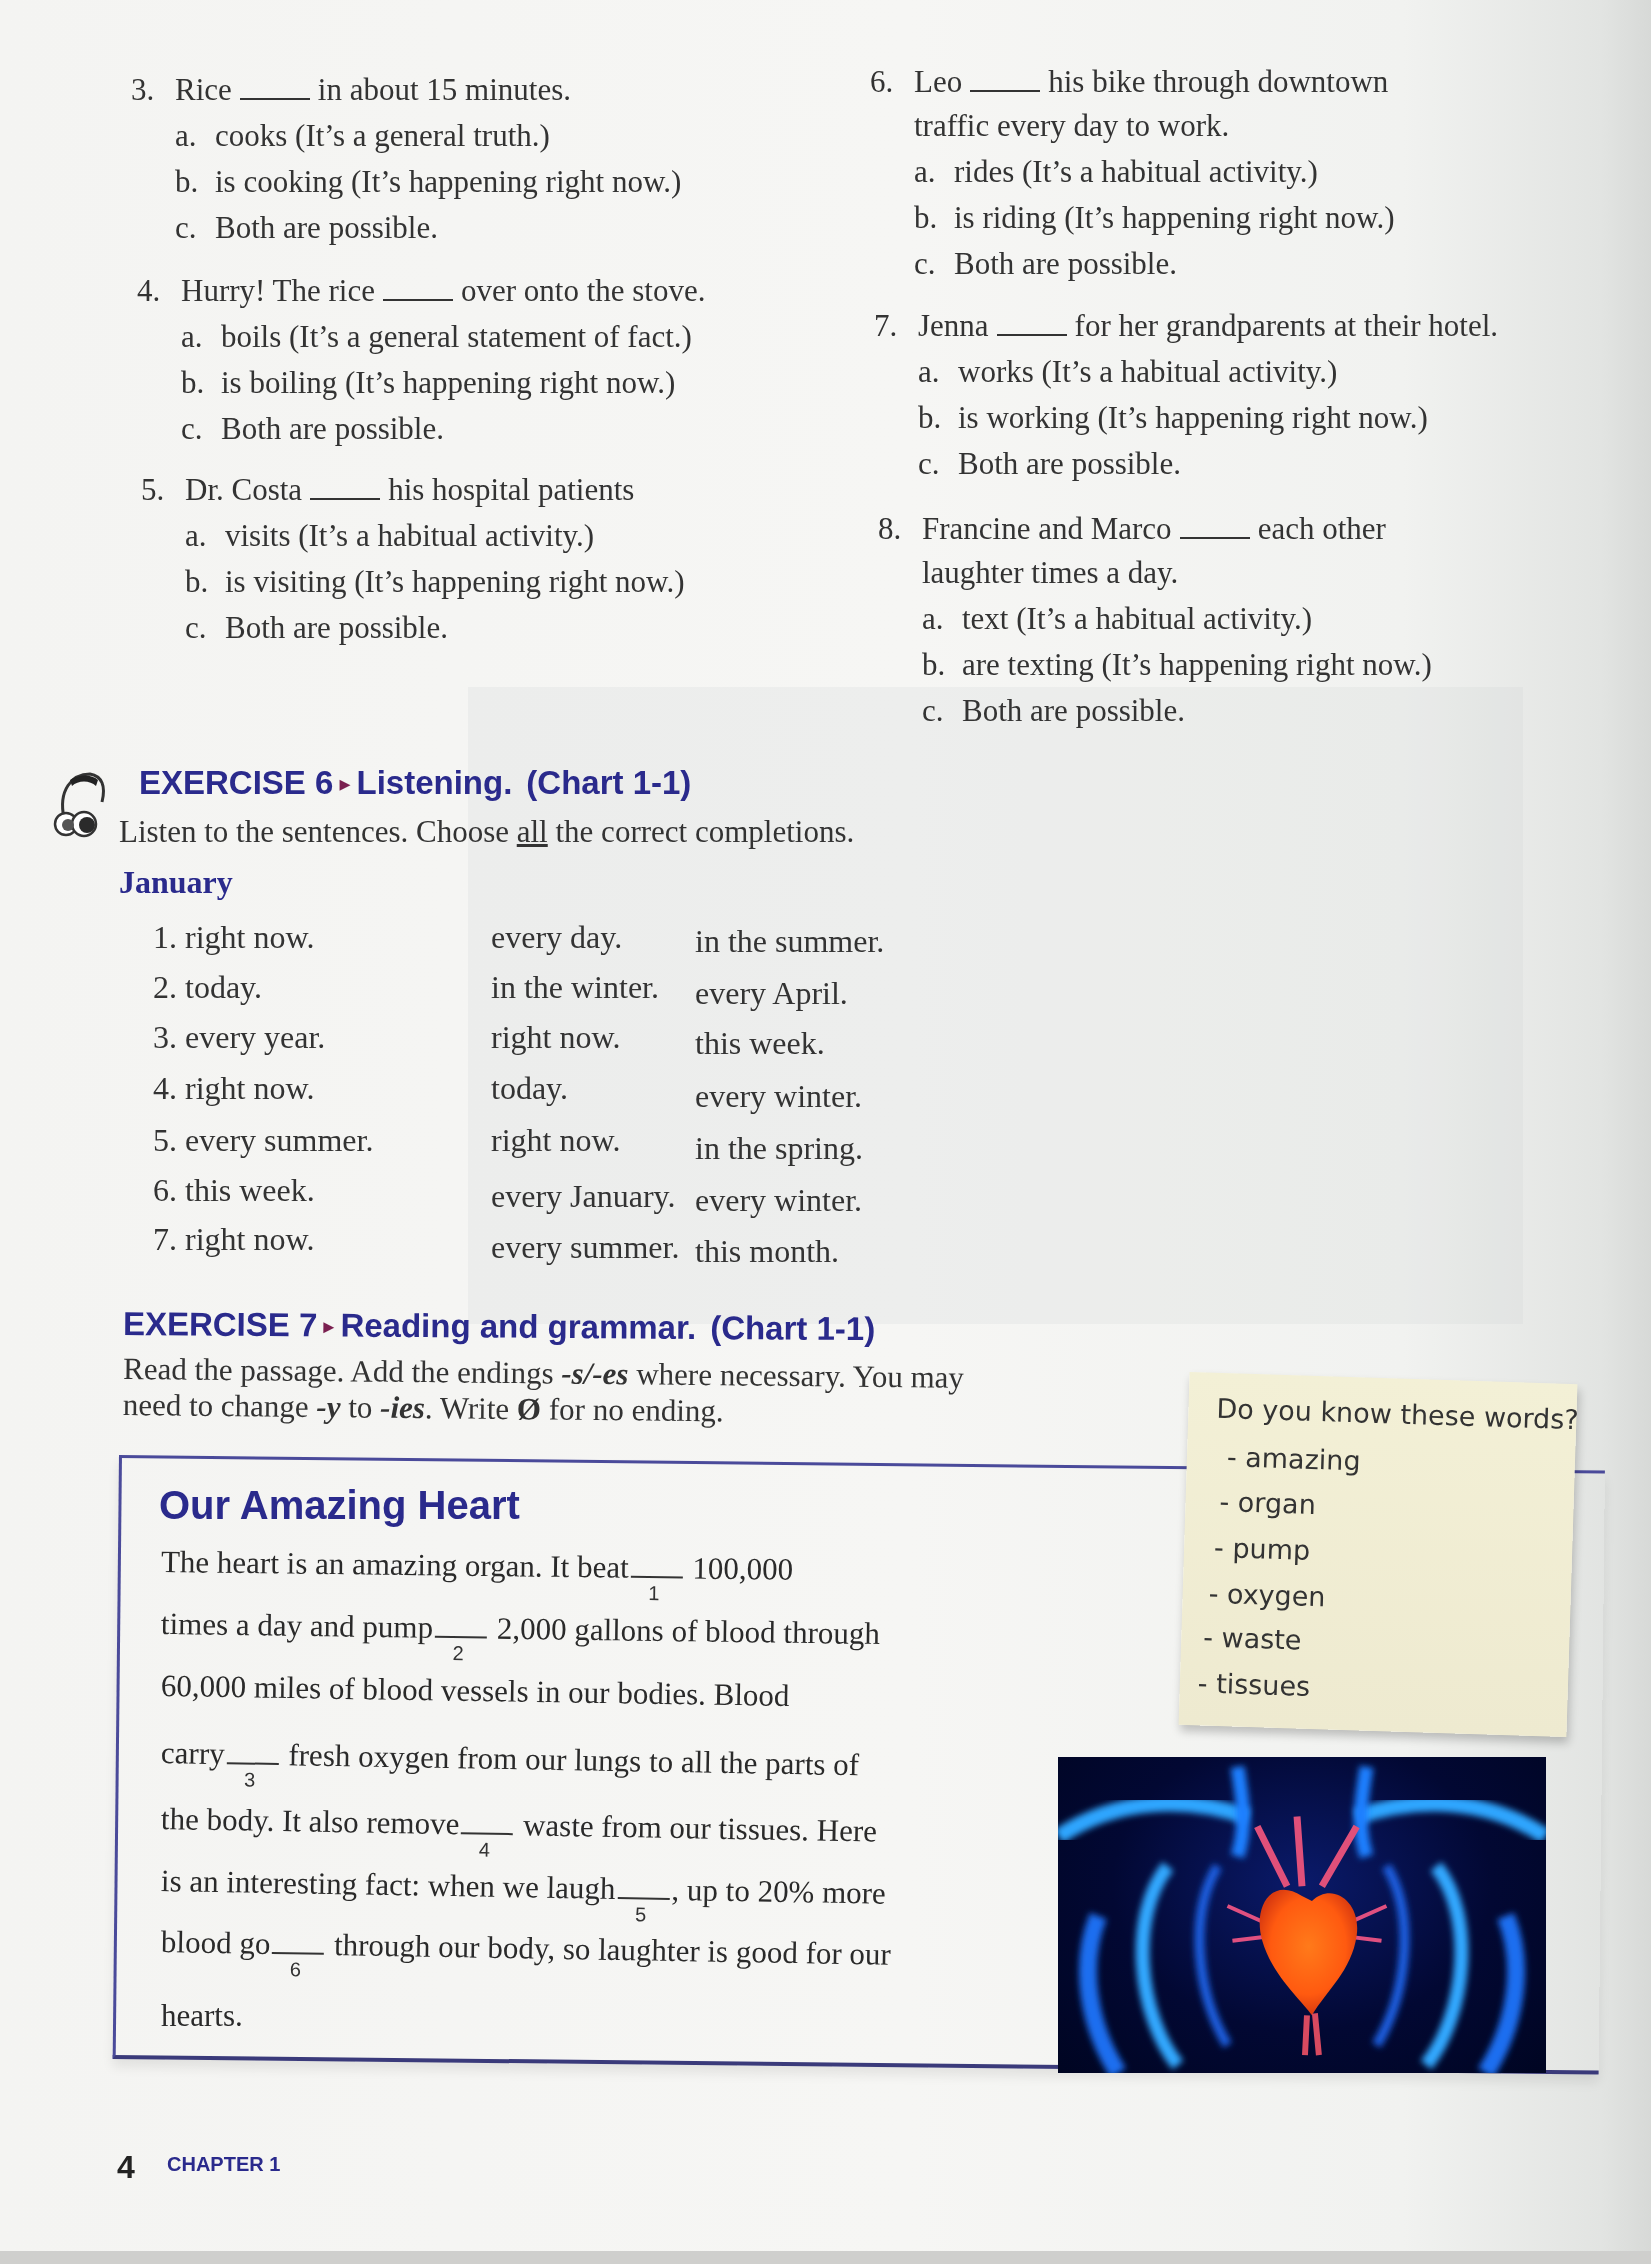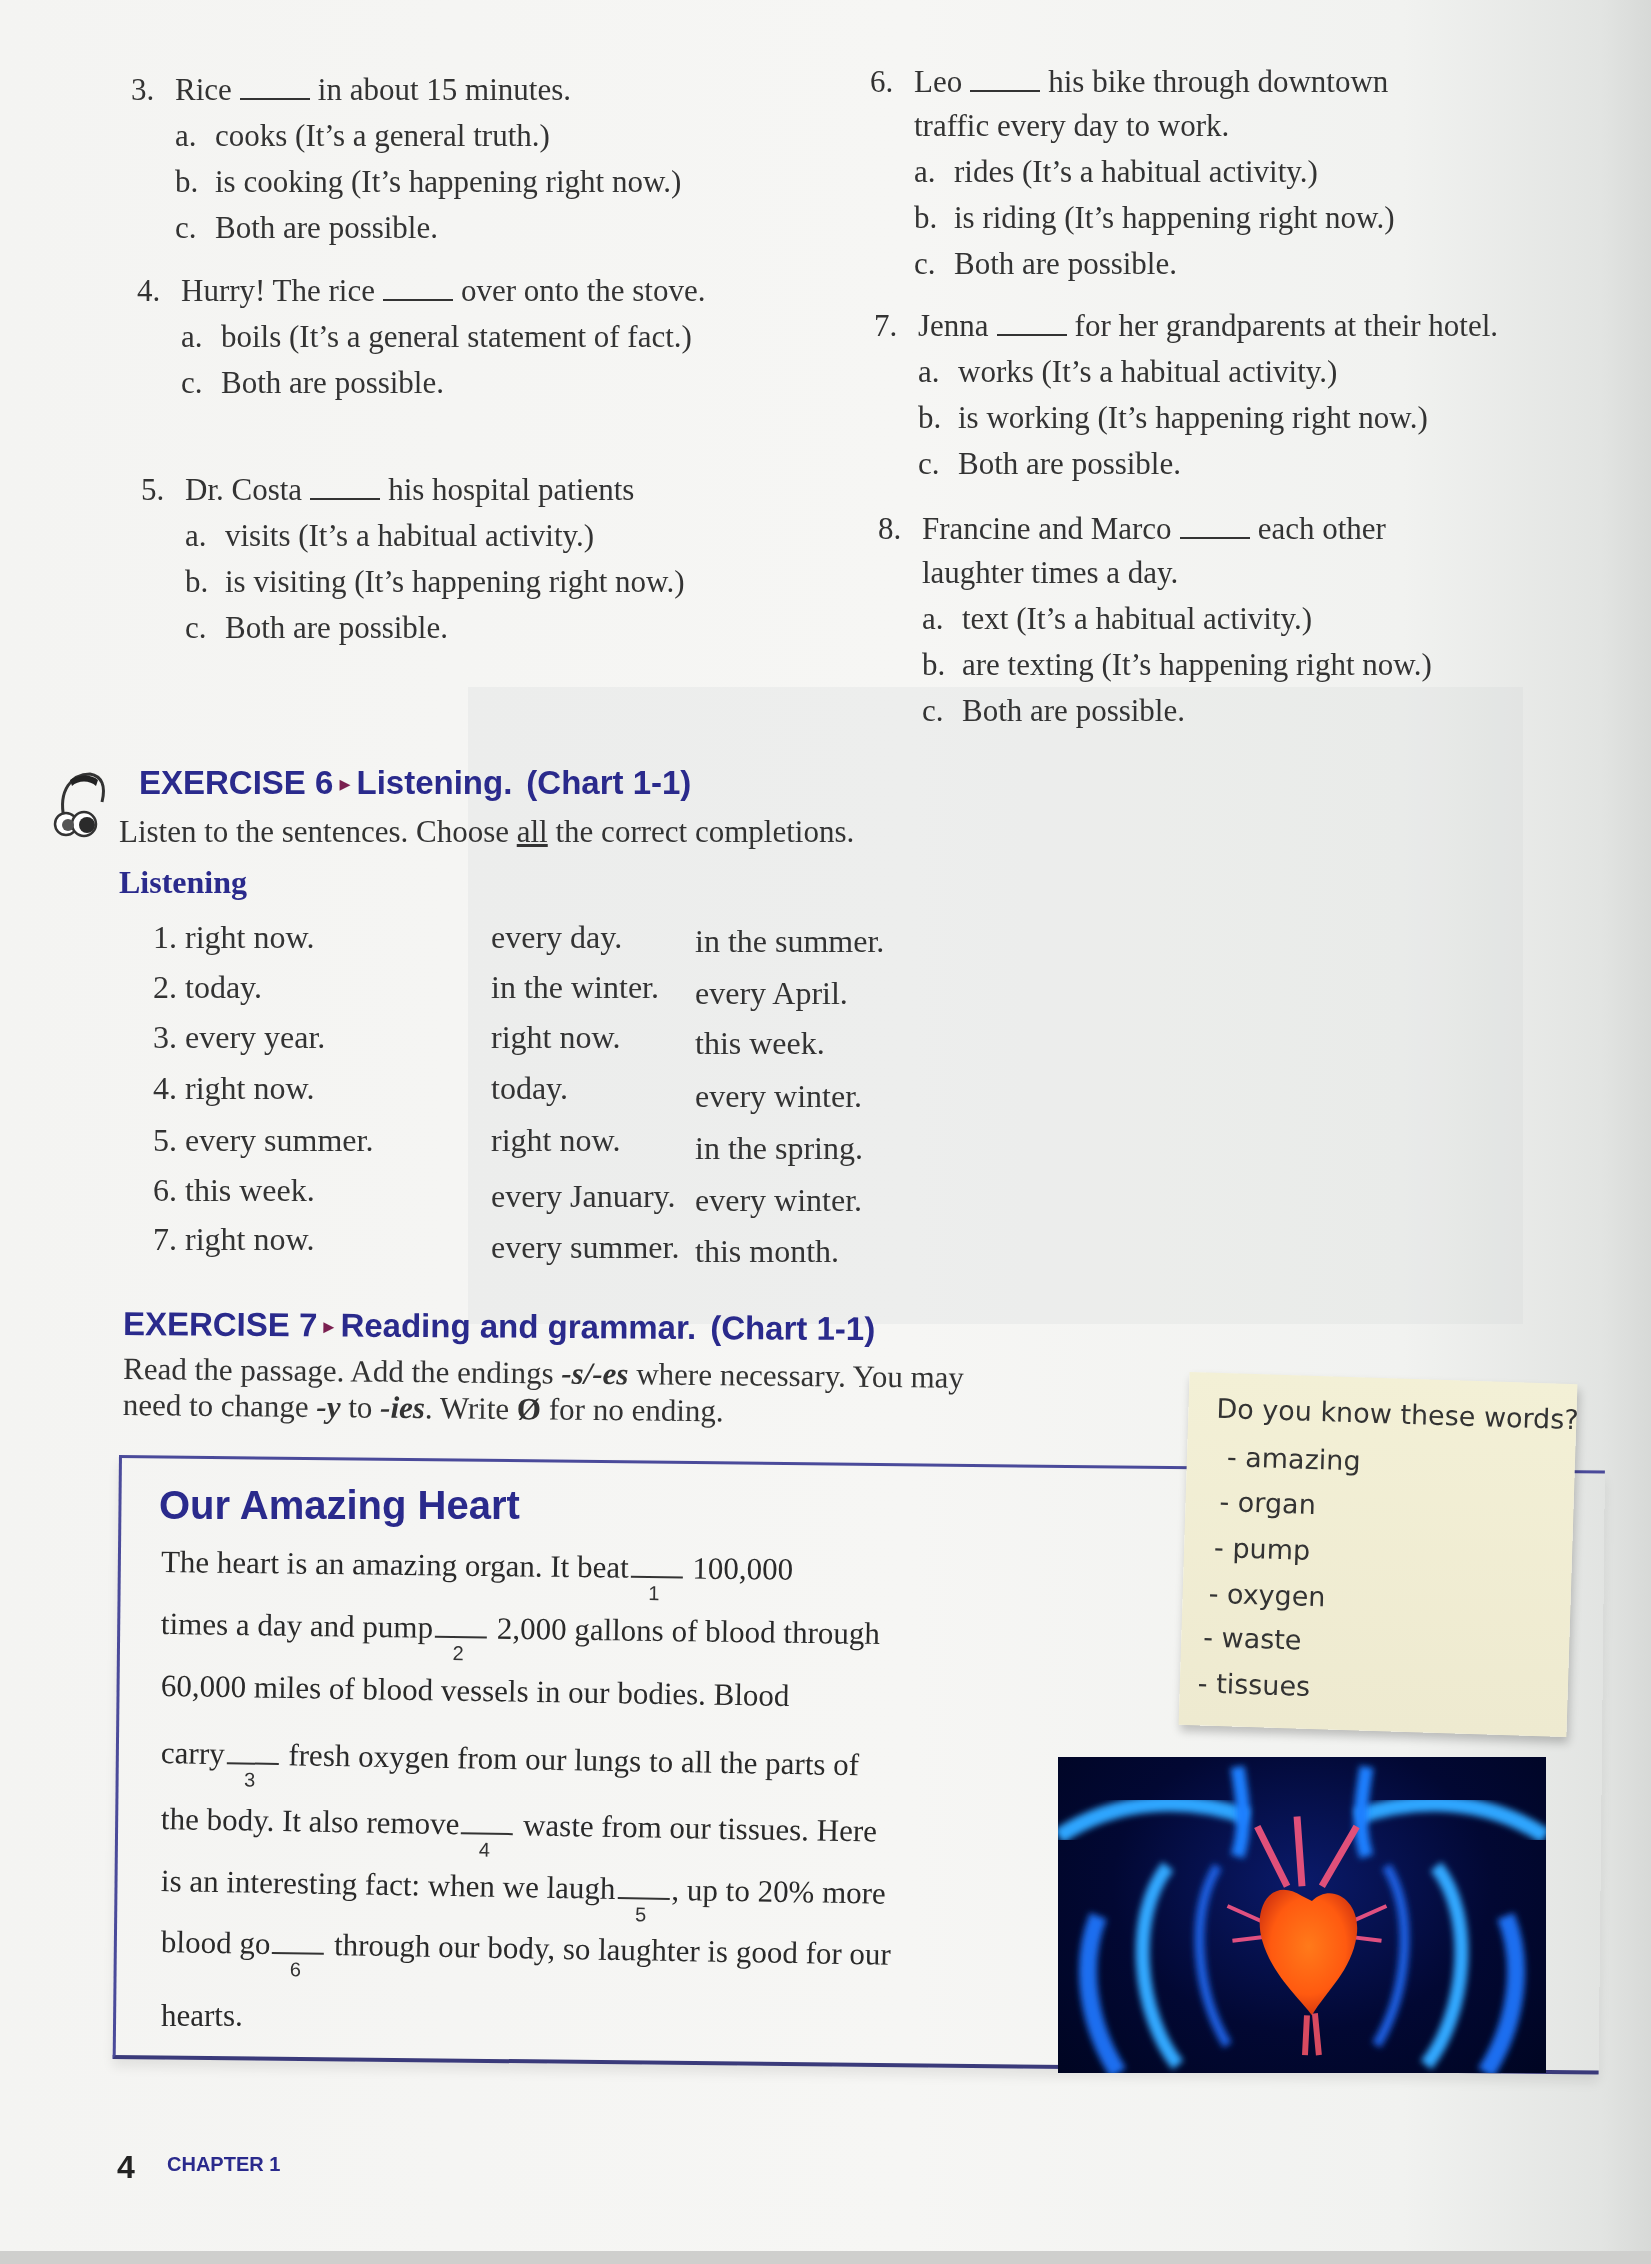--- a/index.html
+++ b/index.html
@@ -79,20 +79,21 @@
 <div class="q" style="left:131px;top:68px;">
   <span class="stem"><span class="num">3.</span><span>Rice</span><span class="blank"></span><span>in about 15 minutes.</span></span>
   <span class="opt"><span class="lt">a.</span><span>cooks (It’s a general truth.)</span></span>
   <span class="opt"><span class="lt">b.</span><span>is cooking (It’s happening right now.)</span></span>
   <span class="opt"><span class="lt">c.</span><span>Both are possible.</span></span>
 </div>
 
 <div class="q" style="left:137px;top:269px;">
   <span class="stem"><span class="num">4.</span><span>Hurry!  The rice</span><span class="blank"></span><span>over onto the stove.</span></span>
   <span class="opt"><span class="lt">a.</span><span>boils (It’s a general statement of fact.)</span></span>
+  <span class="opt"><span class="lt">b.</span><span>is boiling (It’s happening right now.)</span></span>
   <span class="opt"><span class="lt">c.</span><span>Both are possible.</span></span>
 </div>
 
 <div class="q" style="left:141px;top:468px;">
   <span class="stem"><span class="num">5.</span><span>Dr. Costa</span><span class="blank"></span><span>his hospital patients</span></span>
   <span class="opt"><span class="lt">a.</span><span>visits (It’s a habitual activity.)</span></span>
   <span class="opt"><span class="lt">b.</span><span>is visiting (It’s happening right now.)</span></span>
   <span class="opt"><span class="lt">c.</span><span>Both are possible.</span></span>
 </div>
 
@@ -131,21 +132,21 @@
 </div>
 
 <div class="ex-head" style="left:119px;top:764px;margin-left:20px;">
   <span>EXERCISE 6</span><span class="arrow">▸</span><span>Listening.</span><span class="chart">(Chart 1-1)</span>
 </div>
 
 <div class="instr" style="left:119px;top:814px;">
   <span>Listen to the sentences.  Choose </span><u>all</u><span> the correct completions.</span>
 </div>
 
-<div class="subhead" style="left:119px;top:864px;">Listening</div>
+<div class="subhead" style="left:119px;top:864px;">January</div>
 
 <div class="grid" style="left:153px;top:919px;width:896px;height:358px;">
   <div class="row" style="top:0px;">
       <span class="c1">1.  right now.</span>
       <span class="c2">every day.</span>
       <span class="c3" style="top:4px;">in the summer.</span>
     </div>
   <div class="row" style="top:50px;">
       <span class="c1">2.  today.</span>
       <span class="c2">in the winter.</span>

